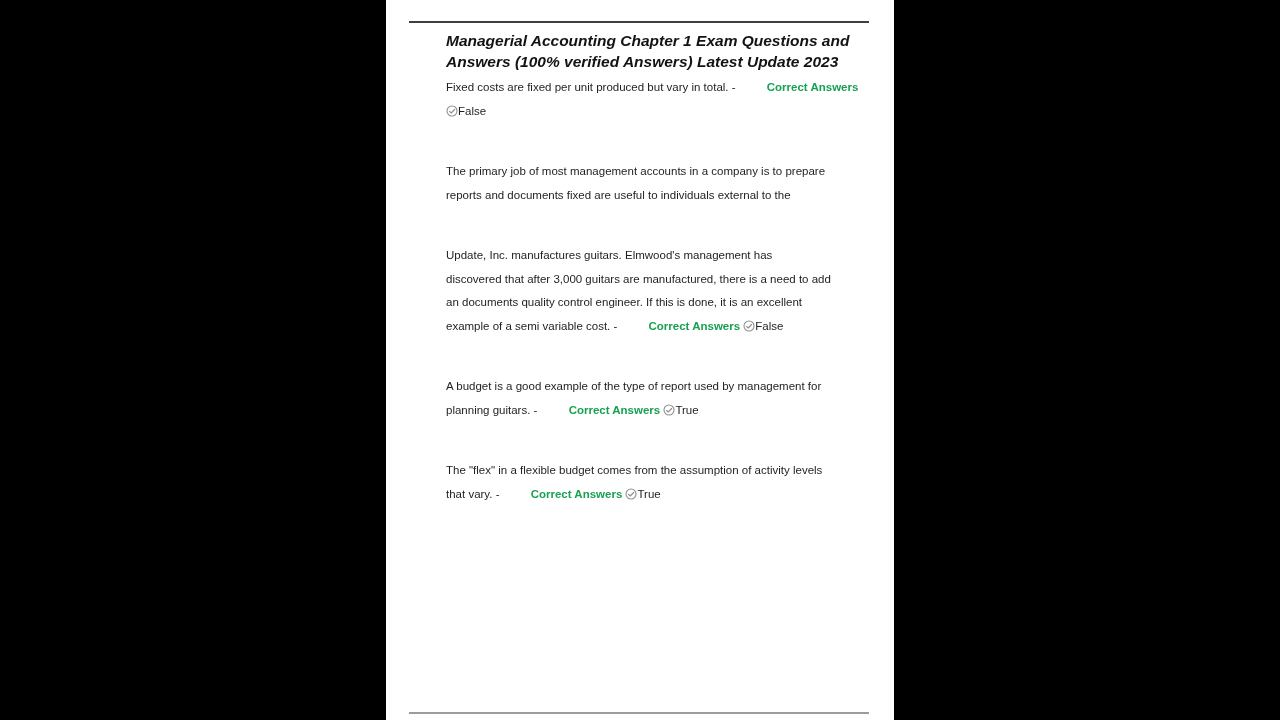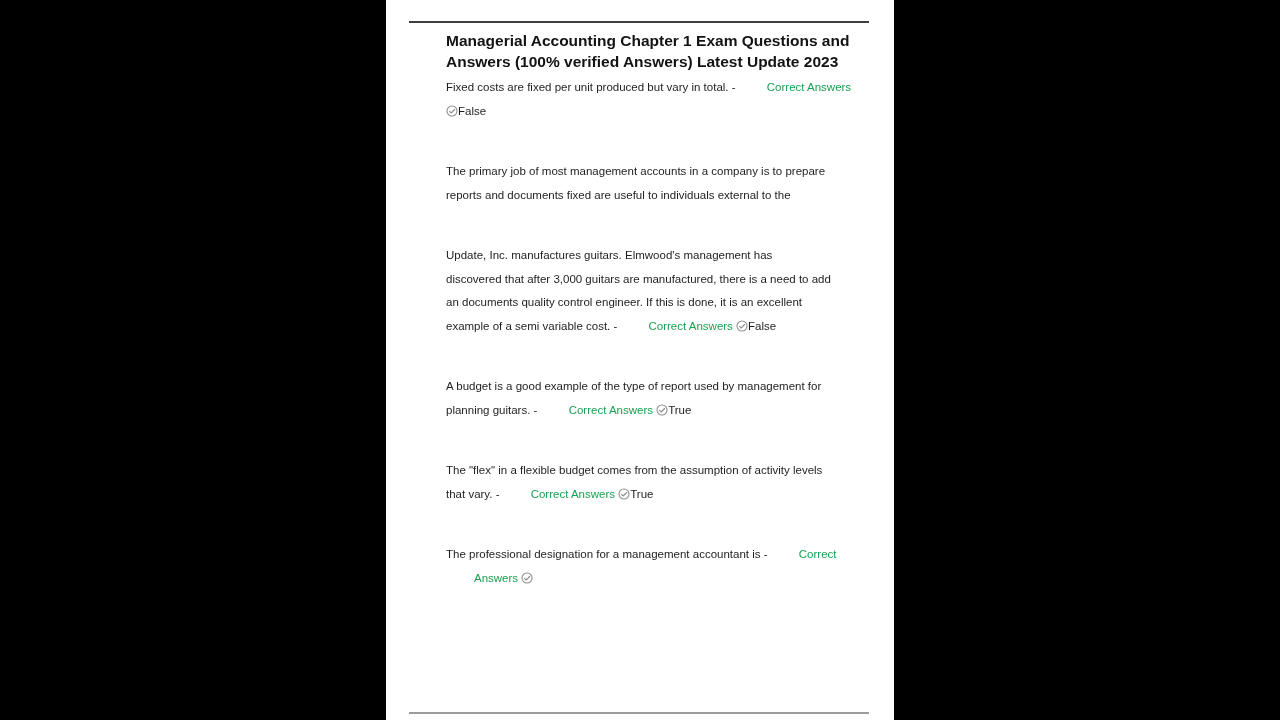--- a/index.html
+++ b/index.html
@@ -23,33 +23,34 @@
     position: absolute;
     left: 60px; top: 30px;
     width: 400px;
   }
   .title {
     margin: 0 0 4px 0;
     font-size: 15.5px;
     line-height: 21px;
     font-weight: 700;
     color: var(--title-text, #131313);
+    font-style: italic;
   }
   .title .line { white-space: nowrap; }
   .qa {
     margin: 0 0 37px 0;
     font-size: 11.5px;
     line-height: 23.5px;
     font-weight: 400;
     color: var(--body-text, #1e1e1e);
   }
   .line { display: block; white-space: nowrap; }
   .green {
     color: var(--accent-green, #18a152);
-    font-weight: 400;
+    font-weight: 700;
     padding-left: 28px;
   }
   .ans { white-space: nowrap; margin-top: 24px; }
   .chk { vertical-align: -2px; margin-right: 0; }
   .chk circle, .chk path {
     fill: none;
     stroke: var(--icon-gray, #8f8f8f);
     stroke-width: 2.2;
     stroke-linecap: round;
     stroke-linejoin: round;
@@ -130,29 +131,16 @@
       <span class="line">
         <span>that vary. -</span>
         <span class="green">Correct Answers</span>
         <span class="ans"><svg class="chk" width="12" height="12" viewBox="0 0 24 24">
               <circle cx="12" cy="12" r="10"></circle>
               <path d="M7 12.6l3.4 3.4L17.2 9"></path>
             </svg><span>True</span></span>
       </span>
     </p>
 
-    <p class="qa">
-      <span class="line">
-        <span>The professional designation for a management accountant is -</span>
-        <span class="green">Correct</span>
-      </span>
-      <span class="line">
-        <span class="green">Answers</span>
-        <span class="ans"><svg class="chk" width="12" height="12" viewBox="0 0 24 24">
-              <circle cx="12" cy="12" r="10"></circle>
-              <path d="M7 12.6l3.4 3.4L17.2 9"></path>
-            </svg><span></span></span>
-      </span>
-    </p>
   </div>
 
   <div class="rule bottom"></div>
 </div>
 
 </body></html>

